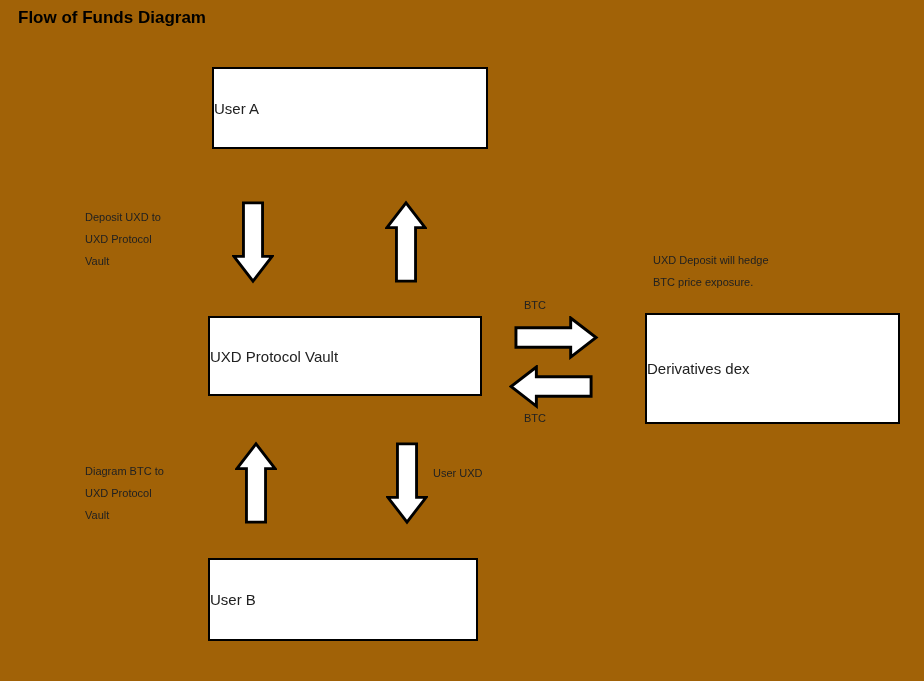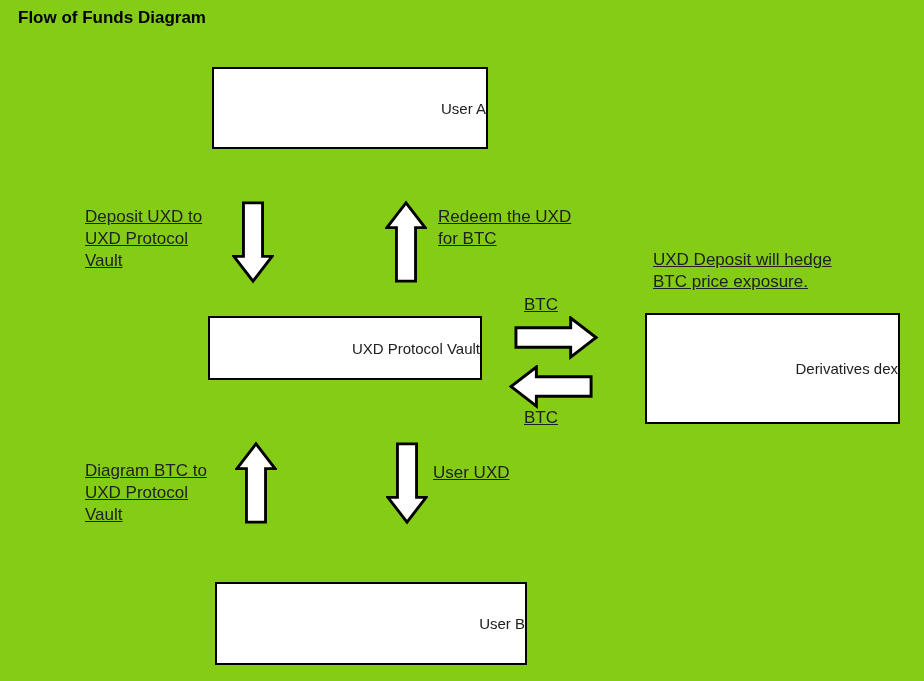--- a/index.html
+++ b/index.html
@@ -2,52 +2,51 @@
 <html><head>
 <meta charset="utf-8">
 <style>
   * { margin: 0; padding: 0; box-sizing: border-box; }
   html, body { background: #ffffff; }
   body { font-family: "Liberation Sans", sans-serif; }
   .canvas {
     position: relative;
     width: 924px;
     height: 681px;
-    background: #84cc16;
+    background: #a16207;
     overflow: hidden;
   }
   .page-title {
     position: absolute;
     left: 18px;
     top: 8px;
     font-size: 17px;
     font-weight: bold;
     color: #000000;
   }
   .node {
     position: absolute;
     border: 2px solid #000000;
     background: #ffffff;
     display: flex;
     align-items: center;
-    justify-content: flex-end;
+    justify-content: flex-start;
     font-size: 15px;
     color: #212121;
   }
   .node-user-a { left: 212px; top: 67px;  width: 276px; height: 82px; }
-  .node-vault  { left: 208px; top: 316px; width: 274px; height: 64px; }
+  .node-vault  { left: 208px; top: 316px; width: 274px; height: 80px; }
   .node-dex    { left: 645px; top: 313px; width: 255px; height: 111px; }
-  .node-user-b { left: 208px; top: 582px; width: 312px; height: 83px; margin-left: 7px; }
+  .node-user-b { left: 208px; top: 558px; width: 270px; height: 83px; }
   .flow-label {
     position: absolute;
-    font-size: 17px;
+    font-size: 11px;
     line-height: 22px;
     color: #212121;
     white-space: pre-line;
-    text-decoration: underline;
   }
   .lbl-deposit-uxd { left: 85px;  top: 206px; }
   .lbl-redeem      { left: 438px; top: 206px; }
   .lbl-btc-top     { left: 524px; top: 294px; }
   .lbl-btc-bottom  { left: 524px; top: 407px; }
   .lbl-hedge       { left: 653px; top: 249px; }
   .lbl-deposit-btc { left: 85px;  top: 460px; }
   .lbl-issue       { left: 433px; top: 462px; }
   .arrow { position: absolute; }
   .arrow svg { display: block; }
@@ -107,22 +106,20 @@
   </div>
   <div class="arrow ar-issue">
     <svg width="42" height="84" viewBox="0 0 44 86">
       <polygon points="12,2 32,2 32,58 42,58 22,84 2,58 12,58" fill="#ffffff" stroke="#000000" stroke-width="3" stroke-linejoin="miter"></polygon>
     </svg>
   </div>
 
   <div class="flow-label lbl-deposit-uxd">Deposit UXD to
 UXD Protocol
 Vault</div>
-  <div class="flow-label lbl-redeem">Redeem the UXD
-for BTC</div>
   <div class="flow-label lbl-btc-top">BTC</div>
   <div class="flow-label lbl-btc-bottom">BTC</div>
   <div class="flow-label lbl-deposit-btc">Diagram BTC to
 UXD Protocol
 Vault</div>
   <div class="flow-label lbl-issue">User UXD</div>
 
   <div class="flow-label lbl-hedge">UXD Deposit will hedge
 BTC price exposure.</div>
 

